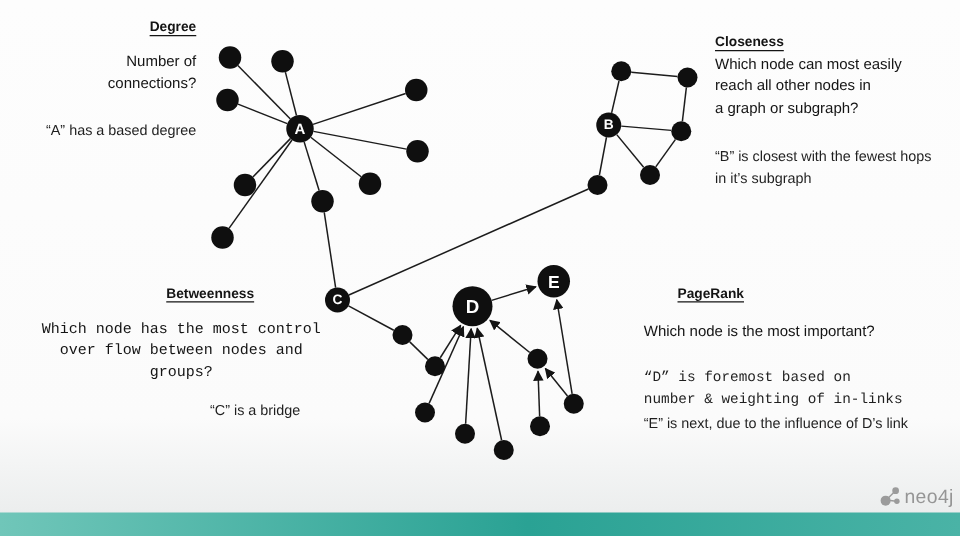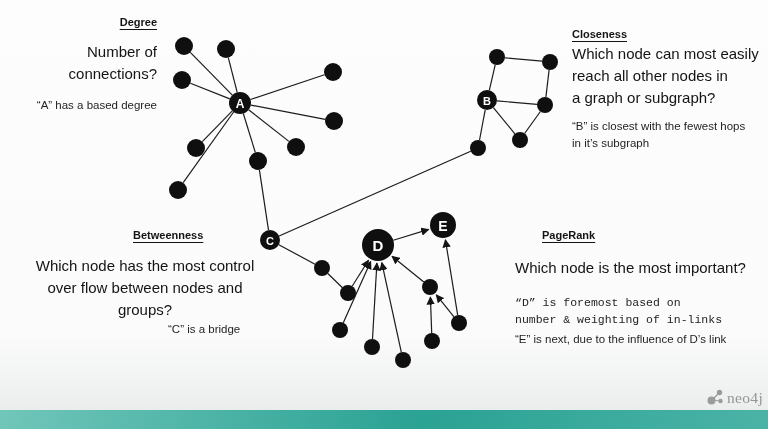--- a/index.html
+++ b/index.html
@@ -10,32 +10,32 @@
     font-family: "Liberation Sans", sans-serif;
     color: #141414;
     background: linear-gradient(180deg, #fdfdfd 0%, #fbfbfb 78%, #eceeee 95%, #dfe3e2 100%);
   }
   #graph-svg { position: absolute; left: 0; top: 0; }
   .txt { position: absolute; white-space: pre-line; }
   .title {
     font-size: 11px; font-weight: bold;
     text-decoration: underline; text-underline-offset: 3px;
   }
-  .desc { font-size: 15px; line-height: 1.45; }
+  .desc { font-size: 12px; line-height: 1.45; }
   .note { font-size: 11.5px; line-height: 1.5; color: #1f1f1f; }
   .right { text-align: right; }
   .center { text-align: center; }
   #footer-bar {
     position: absolute; left: 0; bottom: 0; width: 100%; height: 19px;
     background: linear-gradient(90deg, var(--bar1,#70c6b9) 0%, var(--bar2,#2aa294) 55%, var(--bar3,#4ab3a6) 100%);
   }
   #logo {
     position: absolute; right: 5px; bottom: 22px;
     display: flex; align-items: center; gap: 2px;
-    color: var(--logo,#959595); font-size: 15.5px; letter-spacing: 0.3px; font-family: Liberation Serif, serif;
+    color: var(--logo,#959595); font-size: 15.5px; letter-spacing: 0.3px;
   }
 </style>
 </head>
 <body>
 
 <div id="slide">
 
   <svg id="graph-svg" width="768" height="429" viewBox="0 0 768 429">
     <defs>
       <marker id="arrowhead" viewBox="0 0 10 10" refX="9" refY="5" markerWidth="7" markerHeight="7" orient="auto">
@@ -115,21 +115,21 @@
   <div class="txt note right" style="left:5px; top:97px; width:152px;">“A” has a based degree</div>
 
   <div class="txt title" style="left:572px; top:28px;">Closeness</div>
   <div class="txt desc" style="left:572px; top:43px; width:200px;">Which node can most easily
 reach all other nodes in
 a graph or subgraph?</div>
   <div class="txt note" style="left:572px; top:118px; width:200px;">“B” is closest with the fewest hops
 in it’s subgraph</div>
 
   <div class="txt title" style="left:133px; top:229px;">Betweenness</div>
-  <div class="txt desc center" style="left:24px; top:255px; width:242px;">Which node has the most control
+  <div class="txt desc center" style="left:24px; top:255px; width:242px;font-family:Liberation Mono, monospace;">Which node has the most control
 over flow between nodes and groups?</div>
   <div class="txt note" style="left:168px; top:309px;margin-top:12px;">“C” is a bridge</div>
 
   <div class="txt title" style="left:542px; top:229px;">PageRank</div>
   <div class="txt desc" style="left:515px; top:257px; width:240px;">Which node is the most important?</div>
   <div class="txt note" style="left:515px; top:294px; width:245px;font-family:Liberation Mono, monospace;">“D” is foremost based on
 number &amp; weighting of in-links</div>
   <div class="txt note" style="left:515px; top:331px; width:255px;">“E” is next, due to the influence of D’s link</div>
 
   <div id="logo">

